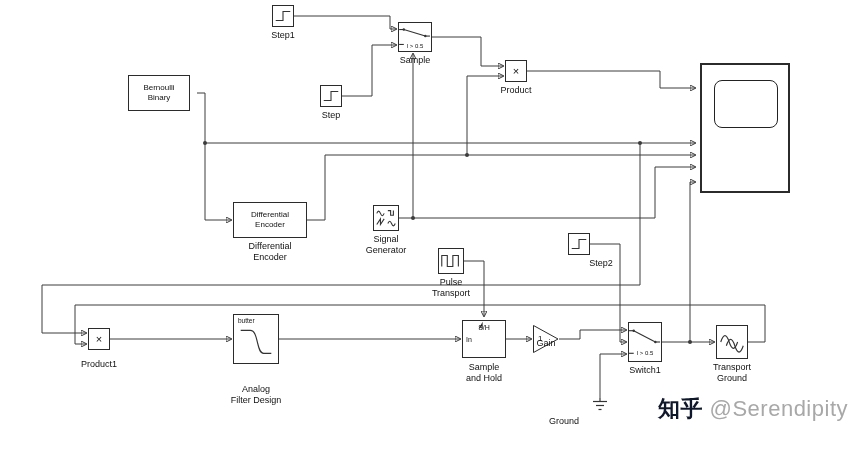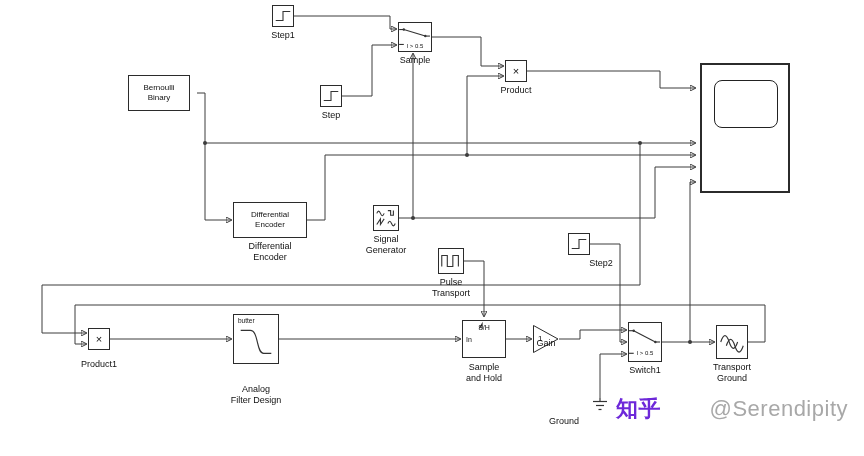--- a/index.html
+++ b/index.html
@@ -31,22 +31,22 @@
   .sh-in  { position:absolute; left:3px; top:15px; font-size:7px; color:#111; }
   .gain-val { position:absolute; left:5px; top:9px; font-size:8px; color:#111; }
   .scope-screen {
     position:absolute; left:12px; top:15px; width:62px; height:46px;
     border:1.5px solid #222; border-radius:8px; background:#fff;
   }
   .watermark {
     position:absolute; top:394px; right:16px; font-size:22px; z-index:4;
     white-space:nowrap; letter-spacing:0.5px;
   }
-  .wm-brand { color:#6d28d9; font-weight:700;margin-top:40px; }
-  .wm-handle { color:#a8a8a8; font-weight:400;margin-left:42px; }
+  .wm-brand { color:#0f172a; font-weight:700;margin-top:40px; }
+  .wm-handle { color:#a8a8a8; font-weight:400; }
 </style>
 </head>
 <body>
 
 <div class="canvas">
 
   <svg class="wires" viewBox="0 0 864 456">
     <defs>
       <marker id="arr" markerWidth="6" markerHeight="6" refX="5" refY="3" orient="auto">
         <path d="M0,0 L6,3 L0,6 Z" fill="#3c3c3c" stroke="none"></path>

